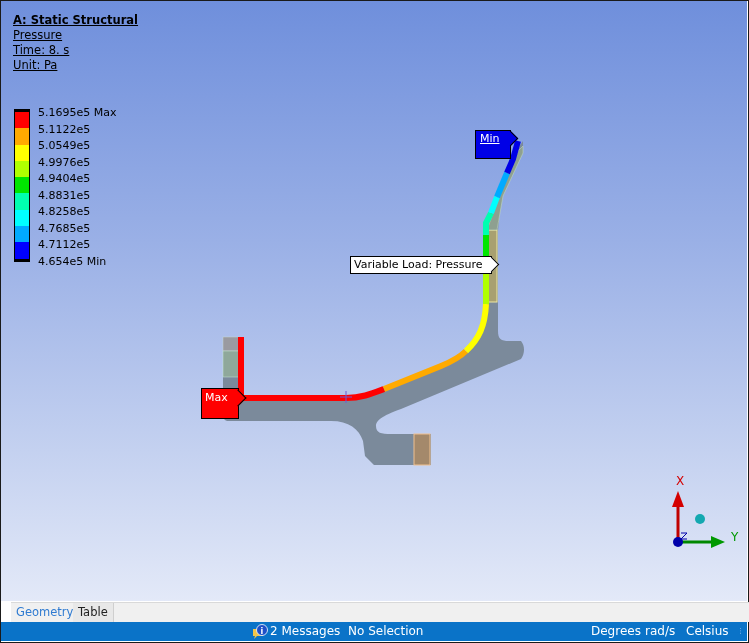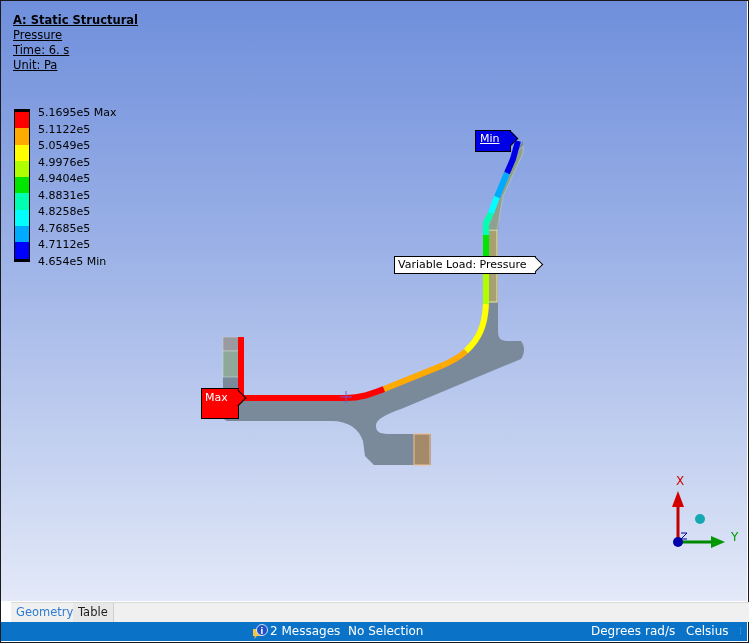--- a/index.html
+++ b/index.html
@@ -9,23 +9,23 @@
     background:linear-gradient(to bottom, #6f8fdc 0%, #9ab0e6 40%, #c4d1f0 75%, #e3e9f8 100%); overflow:hidden; }
   .hdr { position:absolute; left:12px; top:12px; font-size:11.5px; line-height:15px; color:#000;text-decoration:underline; }
   .hdr .title { font-weight:bold; }
   .legend { position:absolute; left:13px; top:104px; }
   .legend .bar { position:absolute; left:0; top:4px; width:14px; border:1px solid #000; }
   .legend .bar div { height:16.3px; }
   .legend .bar .cap { height:2px; background:#000; }
   .legend .labels { position:absolute; left:24px; top:0; font-size:11px; line-height:16.5px; white-space:nowrap; color:#000; }
   .legend .labels .b { font-weight:normal; }
   .tag { position:absolute; font-size:11px; white-space:nowrap; line-height:16px; }
-  .tag-var { left:349px; top:255px; background:#ffffff; border:1px solid #000; padding:0 8px 0 3px; height:16px;margin-left:44px; }
+  .tag-var { left:349px; top:255px; background:#ffffff; border:1px solid #000; padding:0 8px 0 3px; height:16px; }
   .tag-var::after { content:""; position:absolute; right:-6px; top:2px; width:10px; height:10px; background:#fff; border-right:1px solid #000; border-top:1px solid #000; transform:rotate(45deg); }
-  .tag-min { left:474px; top:129px; background:#0000e6; color:#fff; border:1px solid #000; padding:0 10px 4px 4px; height:16px;text-decoration:underline; }
+  .tag-min { left:474px; top:129px; background:#0000e6; color:#fff; border:1px solid #000; padding:0 10px 11px 4px; height:16px;text-decoration:underline; }
   .tag-min::after { content:""; position:absolute; right:-6px; top:2px; width:10px; height:10px; background:#0000e6; border-right:1px solid #000; border-top:1px solid #000; transform:rotate(45deg); }
   .tag-max { left:200px; top:387px; background:#ff0000; color:#fff; border:1px solid #000; padding:0 10px 11px 3px; height:18px; line-height:18px; }
   .tag-max::after { content:""; position:absolute; right:-6px; top:3px; width:11px; height:11px; background:#ff0000; border-right:1px solid #000; border-top:1px solid #000; transform:rotate(45deg); }
   .model { position:absolute; left:0; top:0; }
   .triad { position:absolute; left:662px; top:470px; width:80px; height:90px; }
   .tabs { position:absolute; left:11px; top:602px; width:746px; height:19px; background:#f0f0f0; border-top:1px solid #d9d9d9; }
   .tab { position:absolute; top:0; height:19px; line-height:19px; font-size:11.5px; padding:0 5px; }
   .tab.active { left:0; color:#2f7bd1; background:#f0f0f0; border-right:1px solid #cfcfcf; }
   .tab.inactive { left:62px; color:#222; background:#e8e8e8; border-right:1px solid #cfcfcf; }
   .status { position:absolute; left:1px; top:622px; width:746px; height:19px; background:#0a73c8; color:#fff; font-size:12px; line-height:19px; }
@@ -34,21 +34,21 @@
 </style>
 </head>
 <body>
 
 <div class="frame"></div>
 
 <div class="viewport">
   <div class="hdr">
     <div class="title">A: Static Structural</div>
     <div>Pressure</div>
-    <div>Time: 6. s</div>
+    <div>Time: 8. s</div>
     <div>Unit: Pa</div>
   </div>
 
   <div class="legend">
     <div class="bar">
       <div class="cap"></div>
       <div style="background:#ff0000"></div>
       <div style="background:#ffaa00"></div>
       <div style="background:#ffff00"></div>
       <div style="background:#b0ff00"></div>

